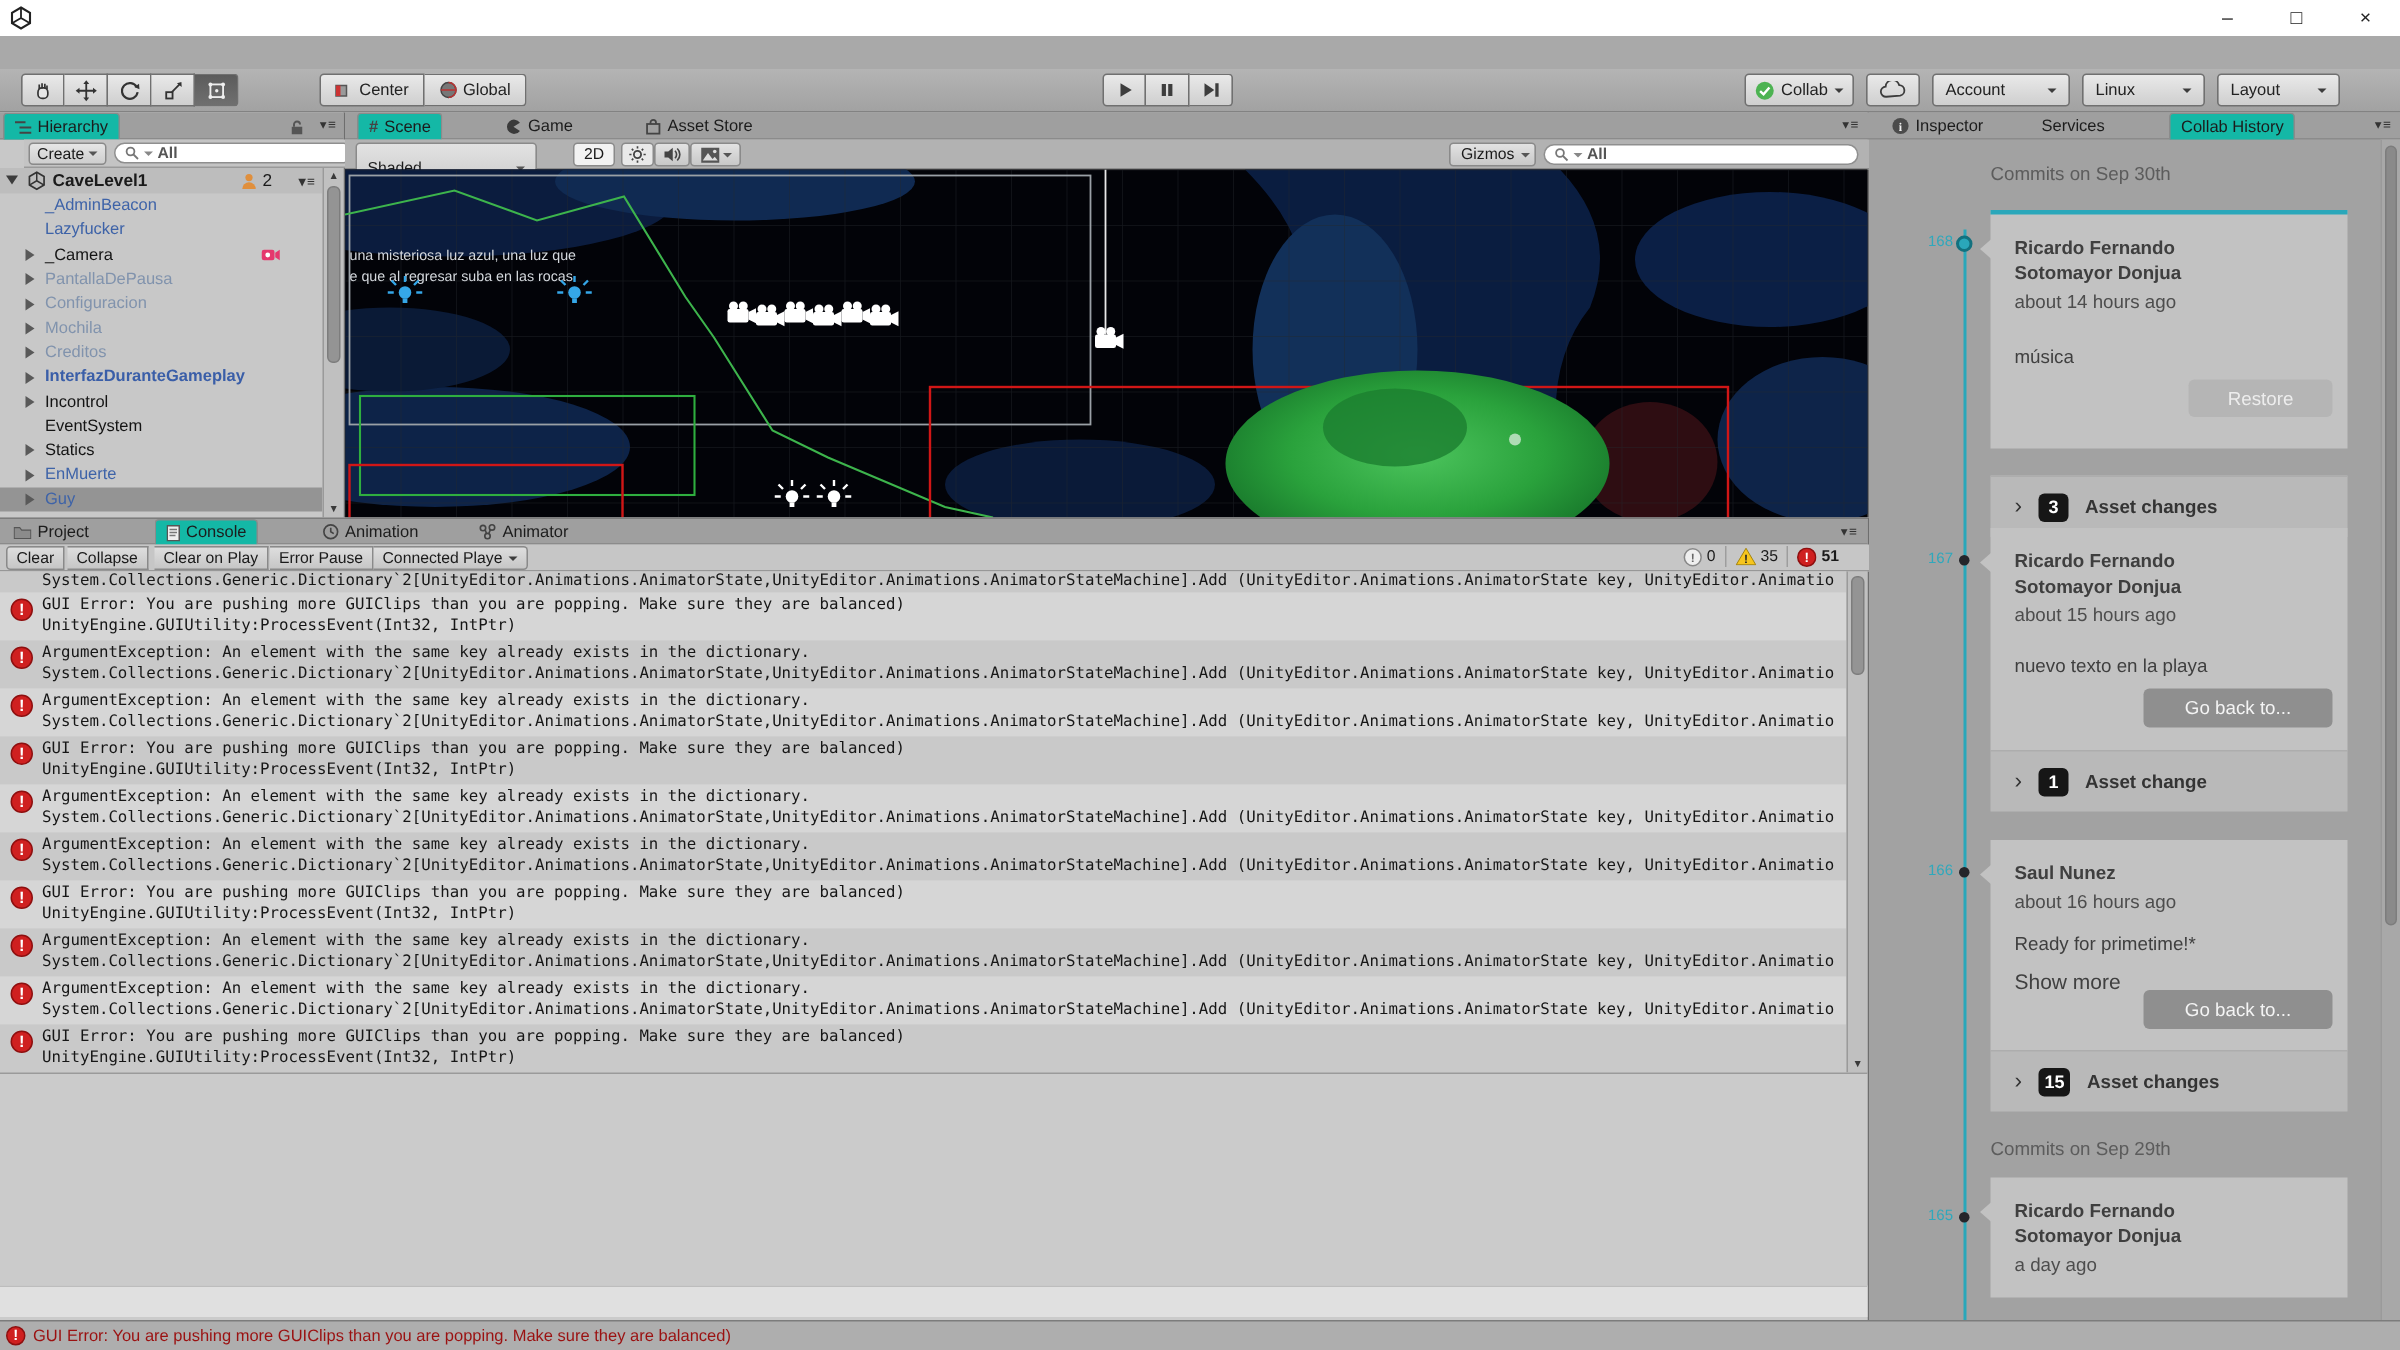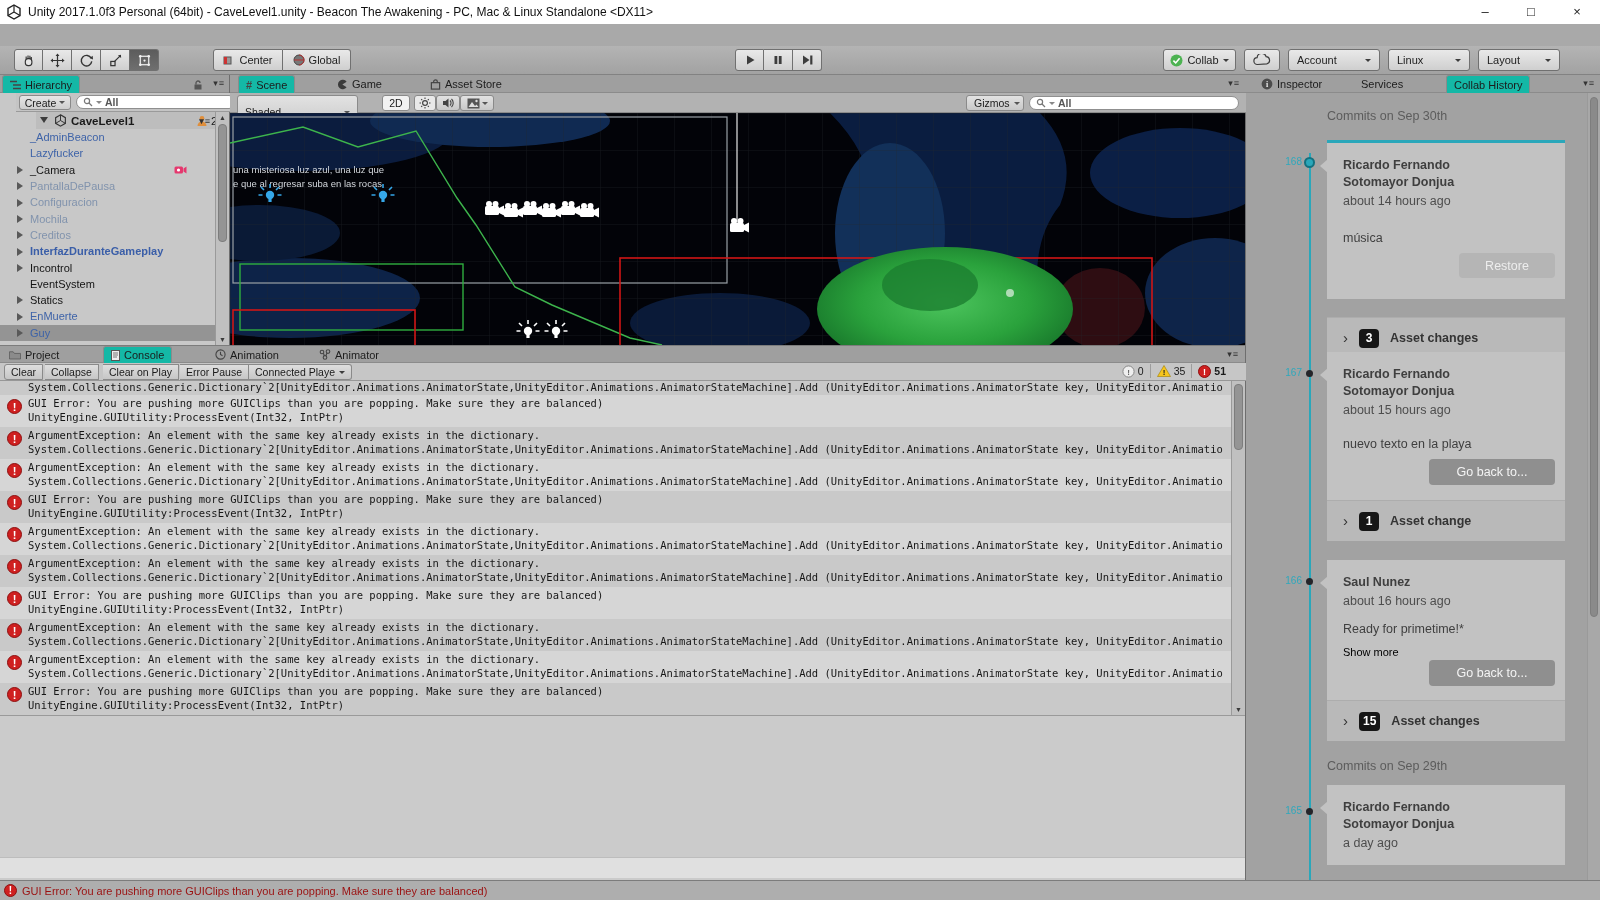--- a/index.html
+++ b/index.html
@@ -37,21 +37,21 @@
   
   .hpanel { position:absolute; left:0; top:75px; width:230px; height:270px; background:#c8c8c8; border-right:1px solid #6e6e6e; }
   .hcontrols { position:absolute; left:16px; top:18px; width:229px; height:19px; background:#c4c4c4; border-bottom:1px solid #9a9a9a; }
   .createbtn { position:absolute; left:3px; top:2px; width:52px; height:15px; background:linear-gradient(#e6e6e6,#cecece);
                border:1px solid #8a8a8a; border-radius:3px; font-size:10.5px; display:flex; align-items:center; justify-content:center; gap:3px; }
   .searchpill { position:absolute; height:14px; background:#fff; border:1px solid #8f8f8f; border-radius:8px;
                 display:flex; align-items:center; font-size:10.5px; color:#555; padding:0 6px; gap:3px;font-weight:bold; }
   .htree { position:absolute; left:0; top:37px; width:215px; height:233px; overflow:hidden; font-size:11px; }
   .hrow { height:16.3px; display:flex; align-items:center; position:relative; padding-left:30px; white-space:nowrap; }
   .hrow .tri { position:absolute; left:17px; width:0; height:0; border:4px solid transparent; border-left:6px solid #595959; top:4.5px; }
-  .scene-row { height:17px; background:#bdbdbd; display:flex; align-items:center; font-weight:bold; font-size:11.5px; position:relative; padding-left:18px;margin-left:36px; }
+  .scene-row { height:17px; background:#bdbdbd; display:flex; align-items:center; font-weight:bold; font-size:11.5px; position:relative; padding-left:18px; }
   .c-blue { color:#3e63a8; } .c-muted { color:#8193ad; } .c-black { color:#141414; }
   .c-bblue { color:#3a5ea8; font-weight:bold; }
   .hsel { background:#949494; }
   .vscroll { position:absolute; background:#c0c0c0; border-left:1px solid #9a9a9a; }
   .vthumb { position:absolute; left:2px; background:#949494; border:1px solid #7d7d7d; border-radius:4px; }
   .sarrow { position:absolute; left:0; width:100%; text-align:center; font-size:7px; color:#3a3a3a; }
 
   
   .spanel { position:absolute; left:230px; top:75px; width:1016px; height:270px; background:#b5b5b5; border-right:1px solid #6e6e6e; }
   .stoolbar { position:absolute; left:0; top:18px; width:1016px; height:20px; background:#b2b2b2; border-bottom:1px solid #8b8b8b; }
@@ -90,39 +90,38 @@
            border:none; border-radius:4px; }
   .restorebtn { position:absolute; right:10px; height:25px; width:96px; background:#b5b5b5; color:#ededed; font-size:12.5px; border:none; border-radius:4px; }
   .changes { position:absolute; left:81px; width:238px; height:41px; background:#b9b9b9; border-top:1px solid #adadad;
              display:flex; align-items:center; gap:11px; padding-left:16px; }
   .chev { font-size:15px; color:#333; line-height:14px; }
   .badge { min-width:20px; height:19px; background:#161616; color:#fff; font-weight:bold; font-size:12px;
            border-radius:4px; display:flex; align-items:center; justify-content:center; padding:0 4px; }
   .chlabel { font-size:12.5px; font-weight:bold; color:#343434; }
   .cnum { position:absolute; width:26px; text-align:right; font-size:10px; color:#2fa8bc; }
   .cdot { position:absolute; border-radius:50%; }
-  .showmore { font-size:11px; color:#000000; padding:6px 16px 0; display:block; }
+  .showmore { font-size:14px; color:#404040; padding:6px 16px 0; display:block; }
 
   
   .statusbar { position:absolute; left:0; top:880px; width:1600px; height:20px; background:#aeaeae; border-top:1px solid #7c7c7c;
                display:flex; align-items:center; gap:5px; padding-left:4px; }
   .statusbar .txt { font-size:11px; color:#9b1111; }
   .sicon { width:13px; height:13px; background:#cf2020; border:1px solid #8e0f0f; border-radius:50%; color:#fff; font-size:10px; font-weight:bold; line-height:12px; text-align:center; }
 </style>
 </head>
 <body>
 
 <div id="app">
 
   <div class="titlebar">
     <svg class="abs" style="left:6px;top:4px" width="16" height="16" viewBox="0 0 16 16">
       <polygon points="8,1 14,4.5 14,11.5 8,15 2,11.5 2,4.5" fill="none" stroke="#222" stroke-width="1.4"></polygon>
       <path d="M8 1 V8 M8 8 L14 11.5 M8 8 L2 11.5" stroke="#222" stroke-width="1.2" fill="none"></path>
     </svg>
-    <span class="title-text">Unity 2017.1.0f3 Personal (64bit) - CaveLevel1.unity - Beacon The Awakening - PC, Mac &amp; Linux Standalone &lt;DX11&gt;</span>
     <span class="winctl" style="right:92px">–</span>
     <span class="winctl" style="right:46px">□</span>
     <span class="winctl" style="right:0">×</span>
   </div>
 
 
   <div class="toolbar">
     <div class="tbtn seg first" style="left:14px;width:29px">
       <svg width="15" height="15" viewBox="0 0 16 16">
           <g stroke="#333" stroke-width="1.2" fill="#e6e6e6">

